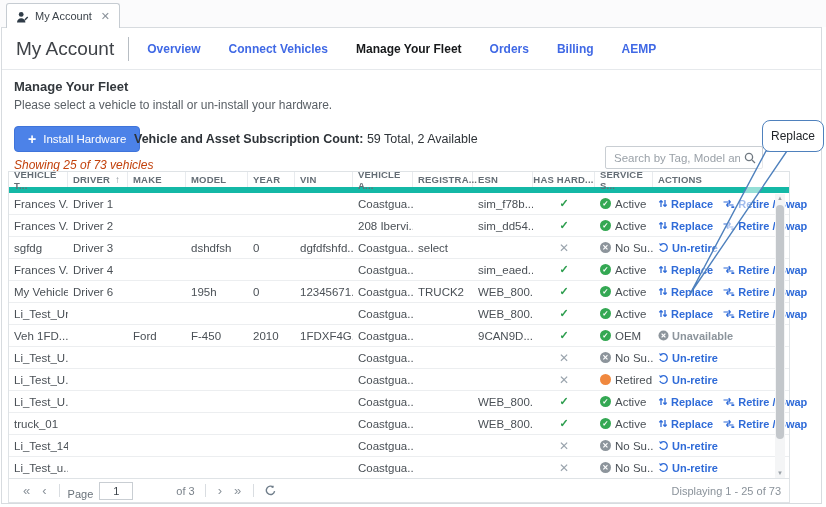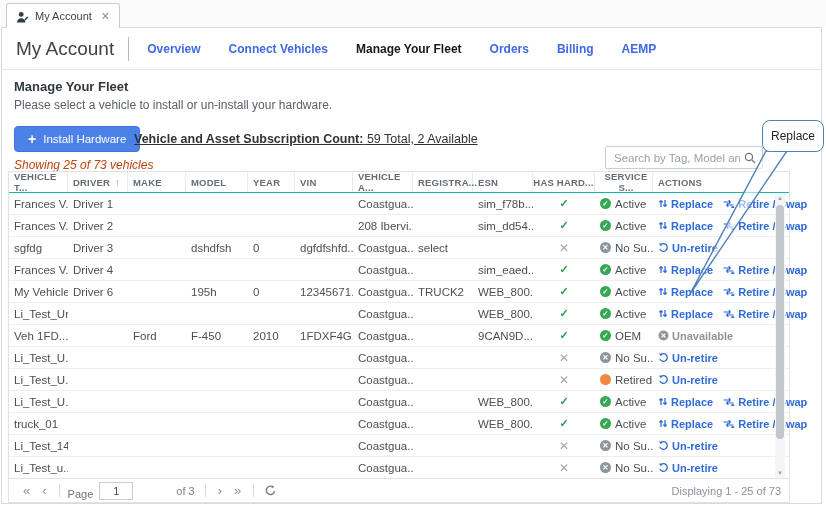--- a/index.html
+++ b/index.html
@@ -28,45 +28,45 @@
   .nav a.active { color:#17191b; }
 
   .content { position:absolute; left:0; top:42px; right:0; bottom:0; }
   .section-title { position:absolute; left:12px; top:9px; font-size:13px; font-weight:700; color:#33383d; }
   .section-sub   { position:absolute; left:12px; top:28px; font-size:12px; color:#5a6066; }
 
   .btn-install { position:absolute; left:12px; top:56px; height:26px; padding:0 13px;
                  background:#4c82e8; border:1px solid #3f74da; border-radius:4px; color:#fff;
                  font-size:11.5px; font-family:inherit; display:flex; align-items:center; gap:7px; cursor:pointer; }
   .btn-install .plus { font-size:14px; font-weight:700; line-height:1; }
-  .sub-count { position:absolute; left:132px; top:62px; font-size:12.5px; color:#2e3338;text-decoration:underline; }
+  .sub-count { position:absolute; left:132px; top:62px; font-size:12.5px; color:#2e3338; }
   .sub-count b { font-weight:700; }
   .showing { position:absolute; left:12px; top:88px; font-size:12px; color:#c2410c;font-style:italic; }
 
   .search-box { position:absolute; left:603px; top:76px; width:158px; height:23px;
                 border:1px solid #c9ced3; border-radius:2px; background:#fff; display:flex; align-items:center; }
   .search-box input { flex:1; border:none; outline:none; font-size:11.5px; padding:0 4px 0 8px;
                       font-family:inherit; color:#3c434a; background:transparent; min-width:0; }
   .search-box input::placeholder { color:#9aa1a8; }
   .search-box svg { margin-right:6px; flex:none; }
 
   
   .tablewrap { position:absolute; left:6px; top:101px; width:782px;
                border:1px solid #dfe3e6; border-bottom:none; background:#fff; }
-  .thead { display:flex; height:21px; border-bottom:1px solid #14b8a6; background:#fff; }
+  .thead { display:flex; height:21px; border-bottom:6px solid #14b8a6; background:#fff; }
   .th { font-size:9.5px; font-weight:700; color:#646d75; letter-spacing:.2px;
         display:flex; align-items:center; padding-left:5px; border-right:1px solid #e8ebee; }
   .th:last-child { border-right:none; }
   .th .sort { color:#8a929a; font-size:10px; margin-left:5px; font-weight:400; }
   .trow { display:flex; height:22px; border-bottom:1px solid #eceef0; align-items:center; }
   .td { font-size:11.5px; color:#4a5056; padding-left:5px; white-space:nowrap; overflow:hidden; }
   .c0{width:59px}.c1{width:60px}.c2{width:58px}.c3{width:62px}.c4{width:47px}.c5{width:58px}
   .c6{width:60px}.c7{width:60px}.c8{width:60px}
   .c9{width:62px; display:flex; justify-content:center; padding-left:0;}
-  .c10{width:58px; display:flex; align-items:center; gap:4px;text-align:center;}
+  .c10{width:58px; display:flex; align-items:center; gap:4px;}
   .c11{width:112px; display:flex; align-items:center; gap:9px; overflow:visible;}
   .hw-yes { color:#2e9e4f; font-size:11px; font-weight:700; }
   .hw-no  { color:#9aa4ad; font-size:12px; }
   .sdot { width:11px; height:11px; border-radius:50%; display:inline-flex; align-items:center;
           justify-content:center; color:#fff; font-size:7.5px; font-weight:700; flex:none; }
   .sdot.active,.sdot.oem { background:#34a853; }
   .sdot.no_sub { background:#8d959c; }
   .sdot.retired { background:#f0883e; }
   .slabel { font-size:11.5px; color:#4a5056; white-space:nowrap; overflow:hidden; }
   .action { display:inline-flex; align-items:center; gap:3px; font-size:11px; font-weight:700;

